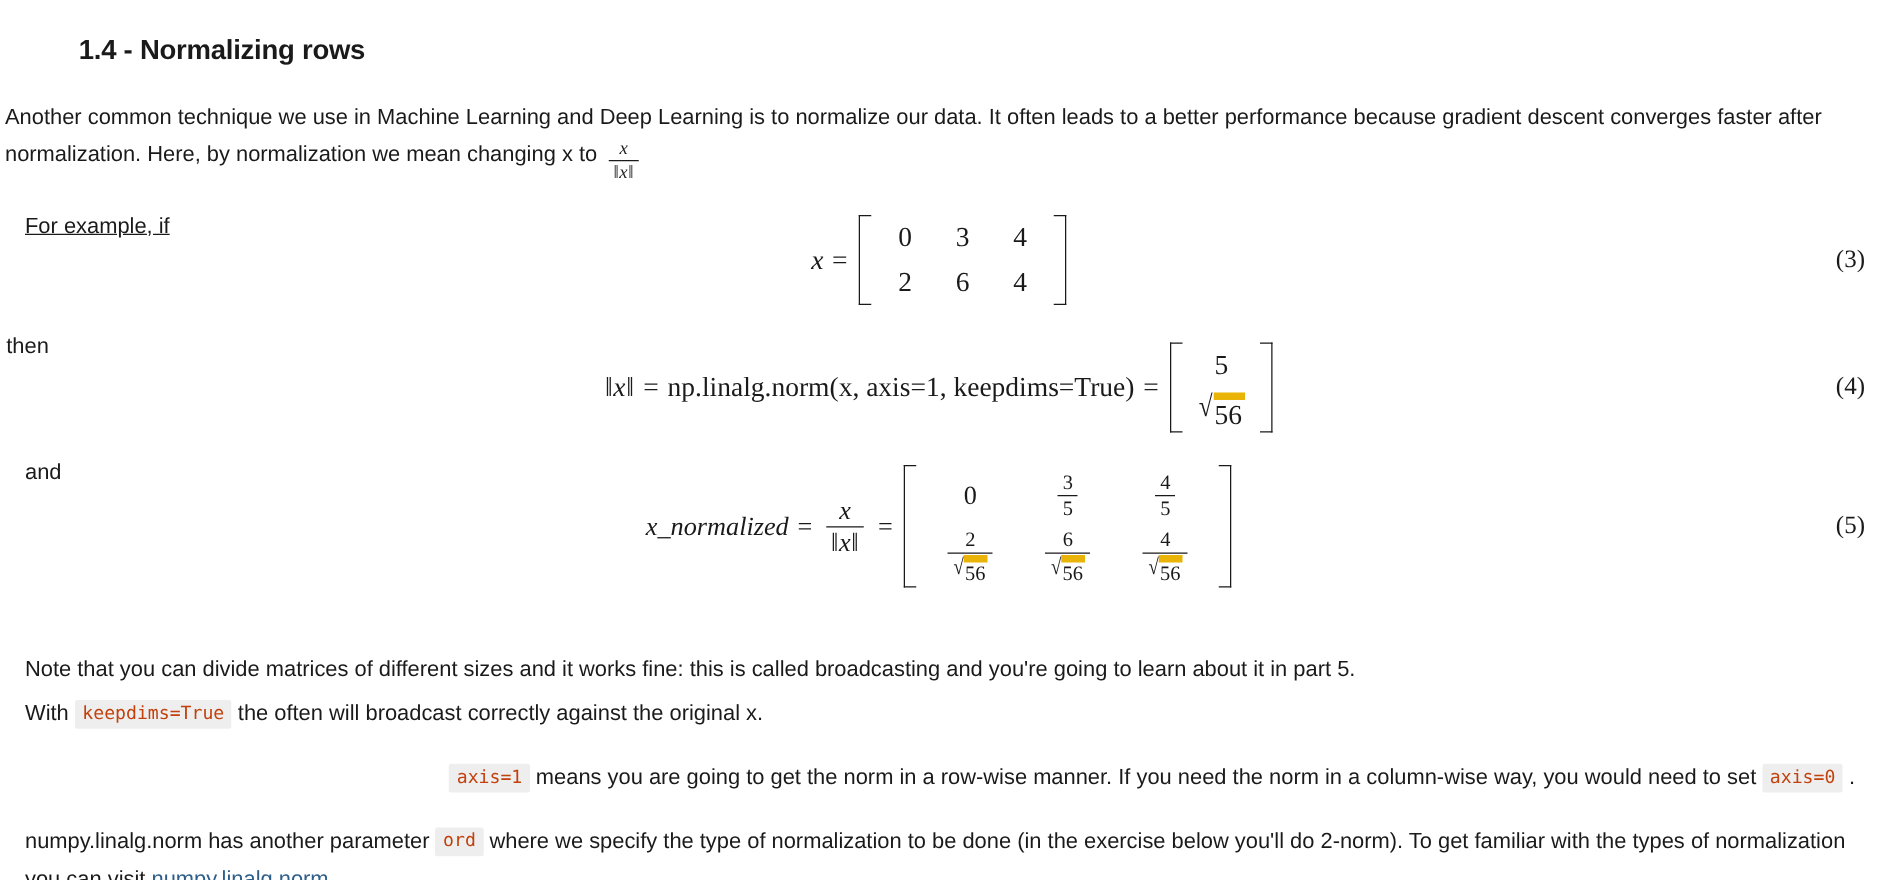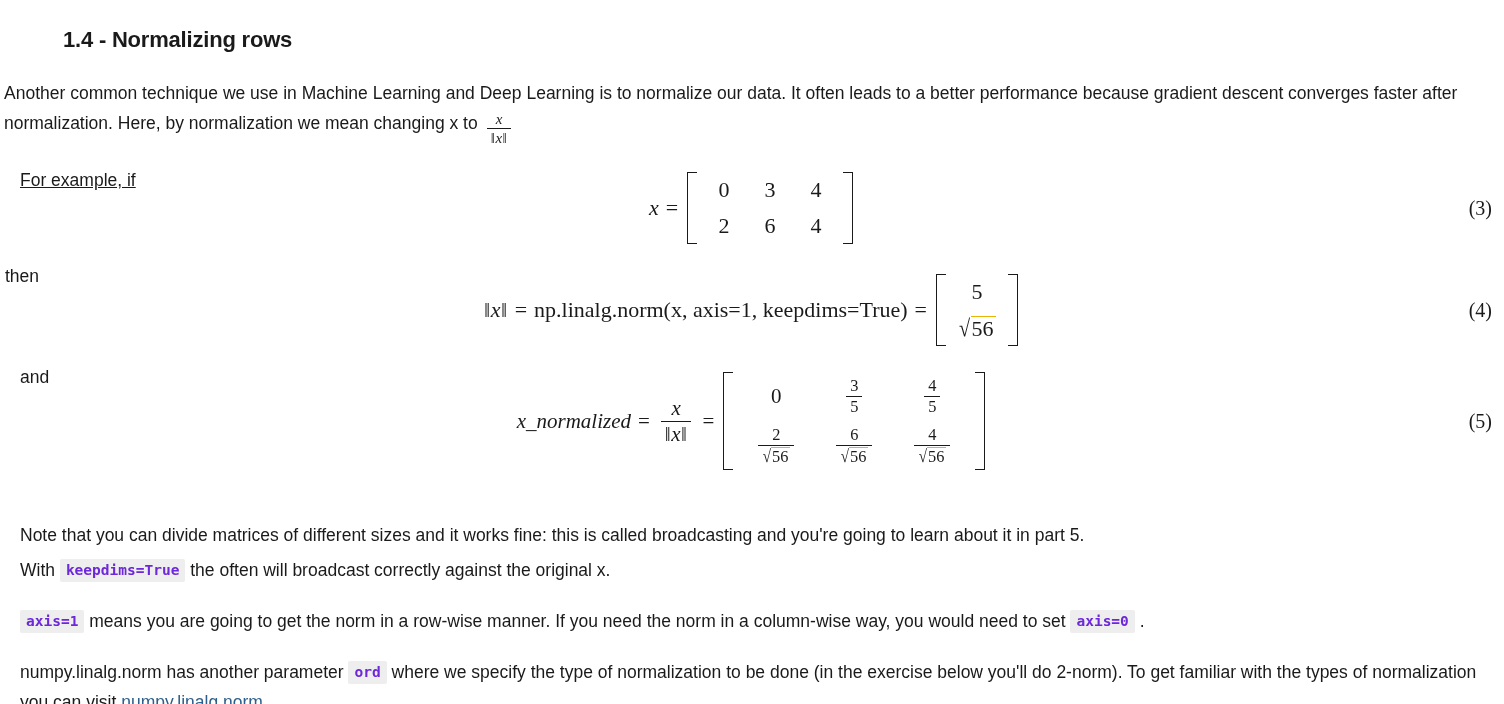--- a/index.html
+++ b/index.html
@@ -42,33 +42,32 @@
   .p-intro {
     left: 4px;
     top: 60px;
     width: 1464px;
   }
   .p-forexample { left: 20px; top: 147px; text-decoration: underline; }
   .p-then       { left: 5px; top: 243px; }
   .p-and        { left: 20px; top: 344px; }
   .p-note       { left: 20px; top: 502px; width: 1464px; }
   .p-keepdims   { left: 20px; top: 537px; width: 1464px; }
-  .p-axis       { left: 20px; top: 588px; width: 1464px; }
+  .p-axis       { left: 20px; top: 588px; width: 1464px; text-align: right; }
   .p-ord        { left: 20px; top: 639px; width: 1464px; }
 
   code.cs {
     font-family: "DejaVu Sans Mono", "Liberation Mono", monospace;
     font-size: 14.5px;
     background: #eeeeee;
-    color: #6d28d9;
+    color: #c2410c;
     padding: 3px 6px 4px 6px;
     border-radius: 2px;
     white-space: pre;
     vertical-align: 1px;
-    font-weight: bold;
   }
   a.extlink {
     color: #2e5f8a;
     text-decoration: underline;
     text-underline-offset: 2px;
   }
 
   
   .eq-row {
     position: absolute;
@@ -118,21 +117,21 @@
   .norm { letter-spacing: 0.5px; }
 
   
   .sqrt { display: inline-flex; align-items: stretch; line-height: 1; }
   .sqrt > .radical {
     font-size: 1.08em;
     transform: scaleX(0.85) translateY(1px);
     margin-right: -1px;
   }
   .sqrt > .radicand {
-    border-top: 1px solid #eab308;
+    border-top: 6px solid #eab308;
     padding: 1px 2px 0 1px;
   }
 
   
   .matrix {
     display: inline-flex;
     align-items: stretch;
     margin: 0 2px;
   }
   .brk {

